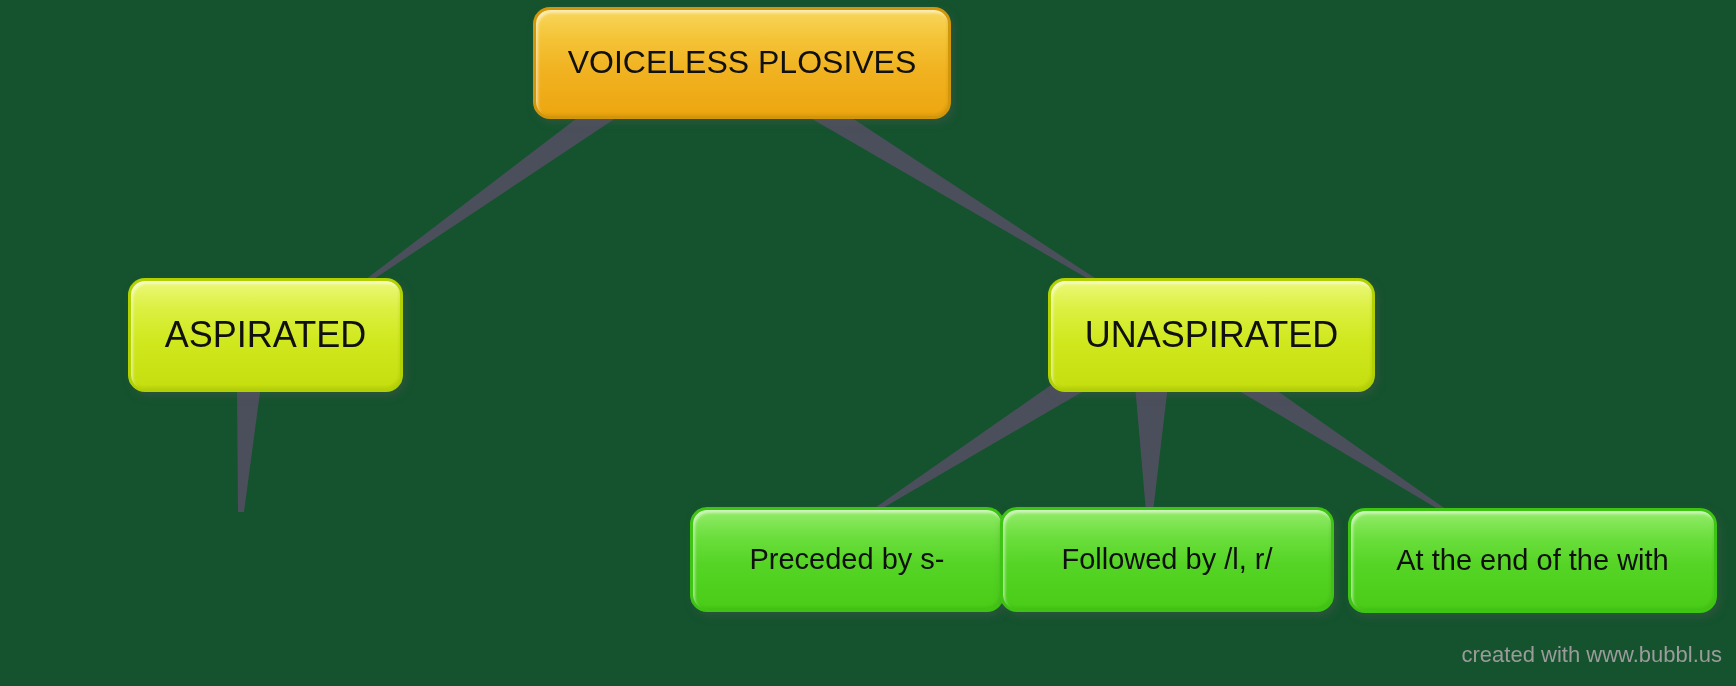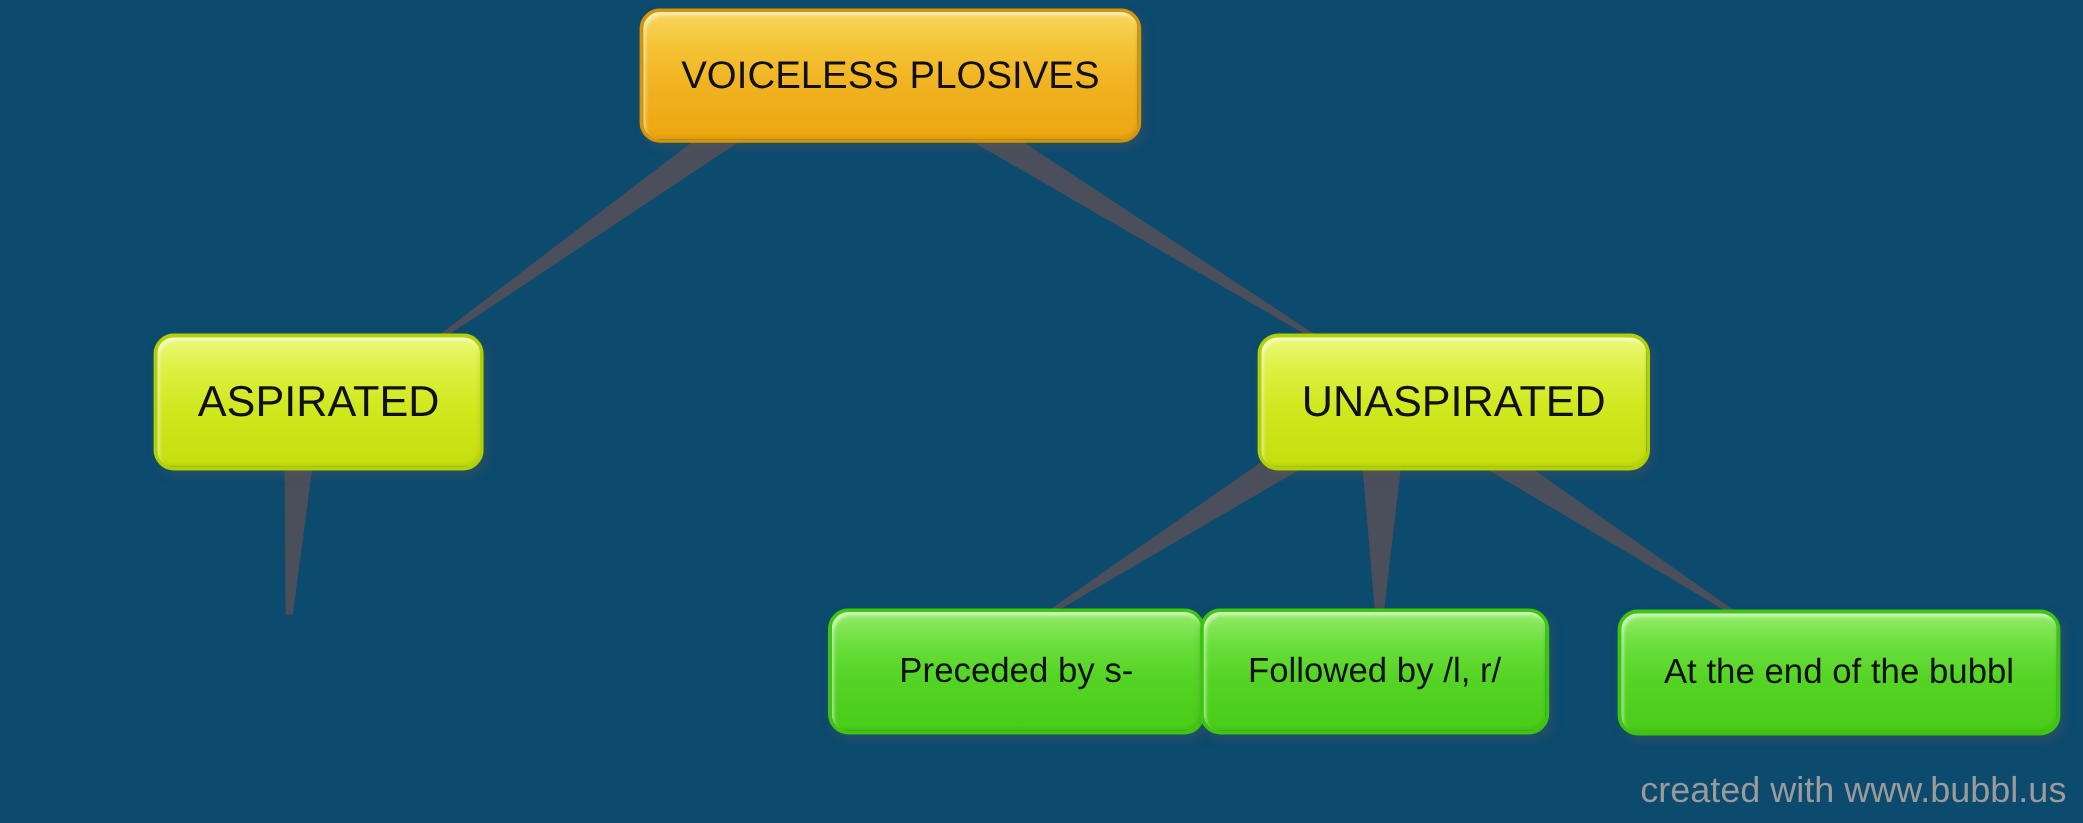--- a/index.html
+++ b/index.html
@@ -1,20 +1,20 @@
 <!DOCTYPE html>
 <html><head>
 <meta charset="utf-8">
 <style>
   html, body { margin: 0; padding: 0; background: #ffffff; }
   .stage {
     position: relative;
     width: 1736px;
     height: 686px;
-    background: #0c4a6e;
+    background: #14532d;
     overflow: hidden;
     font-family: "Liberation Sans", sans-serif;
   }
   .connector-layer {
     position: absolute;
     left: 0; top: 0;
     width: 1736px; height: 686px;
   }
   .connector { fill: #4a4f5b; }
   .node {
@@ -46,27 +46,27 @@
   }
   .node-aspirated   { left: 128px;  top: 278px; width: 275px; height: 114px; }
   .node-unaspirated { left: 1048px; top: 278px; width: 327px; height: 114px; }
   .node-leaf {
     font-size: 29px;
     background: linear-gradient(180deg, #93ec69 0%, #6ade3c 28%, #55d425 55%, #49cc17 100%);
     border: 3px solid #3ec513;
   }
   .node-leaf1 { left: 10px;   top: 508px; width: 492px; height: 105px; }
   .node-leaf2 { left: 690px;  top: 507px; width: 314px; height: 105px; }
-  .node-leaf3 { left: 1000px; top: 507px; width: 291px; height: 105px; }
+  .node-leaf3 { left: 1000px; top: 507px; width: 334px; height: 105px; }
   .node-leaf4 { left: 1348px; top: 508px; width: 369px; height: 105px; }
   .credit {
     position: absolute;
     top: 642px;
     right: 14px;
-    font-size: 30px;
+    font-size: 22px;
     color: #9b9b9b;
   }
 </style>
 </head>
 <body>
 
 <div class="stage">
 
   <svg class="connector-layer" viewBox="0 0 1736 686">
     <polygon class="connector" points="585,112 625,112 368,283 361,283"></polygon>
@@ -92,18 +92,18 @@
 
   <div class="node node-leaf node-leaf2">
     <span>Preceded by s-</span>
   </div>
 
   <div class="node node-leaf node-leaf3">
     <span>Followed by /l, r/</span>
   </div>
 
   <div class="node node-leaf node-leaf4">
-    <span>At the end of the bubbl</span>
+    <span>At the end of the with</span>
   </div>
 
   <div class="credit">created with www.bubbl.us</div>
 
 </div>
 
 </body></html>

